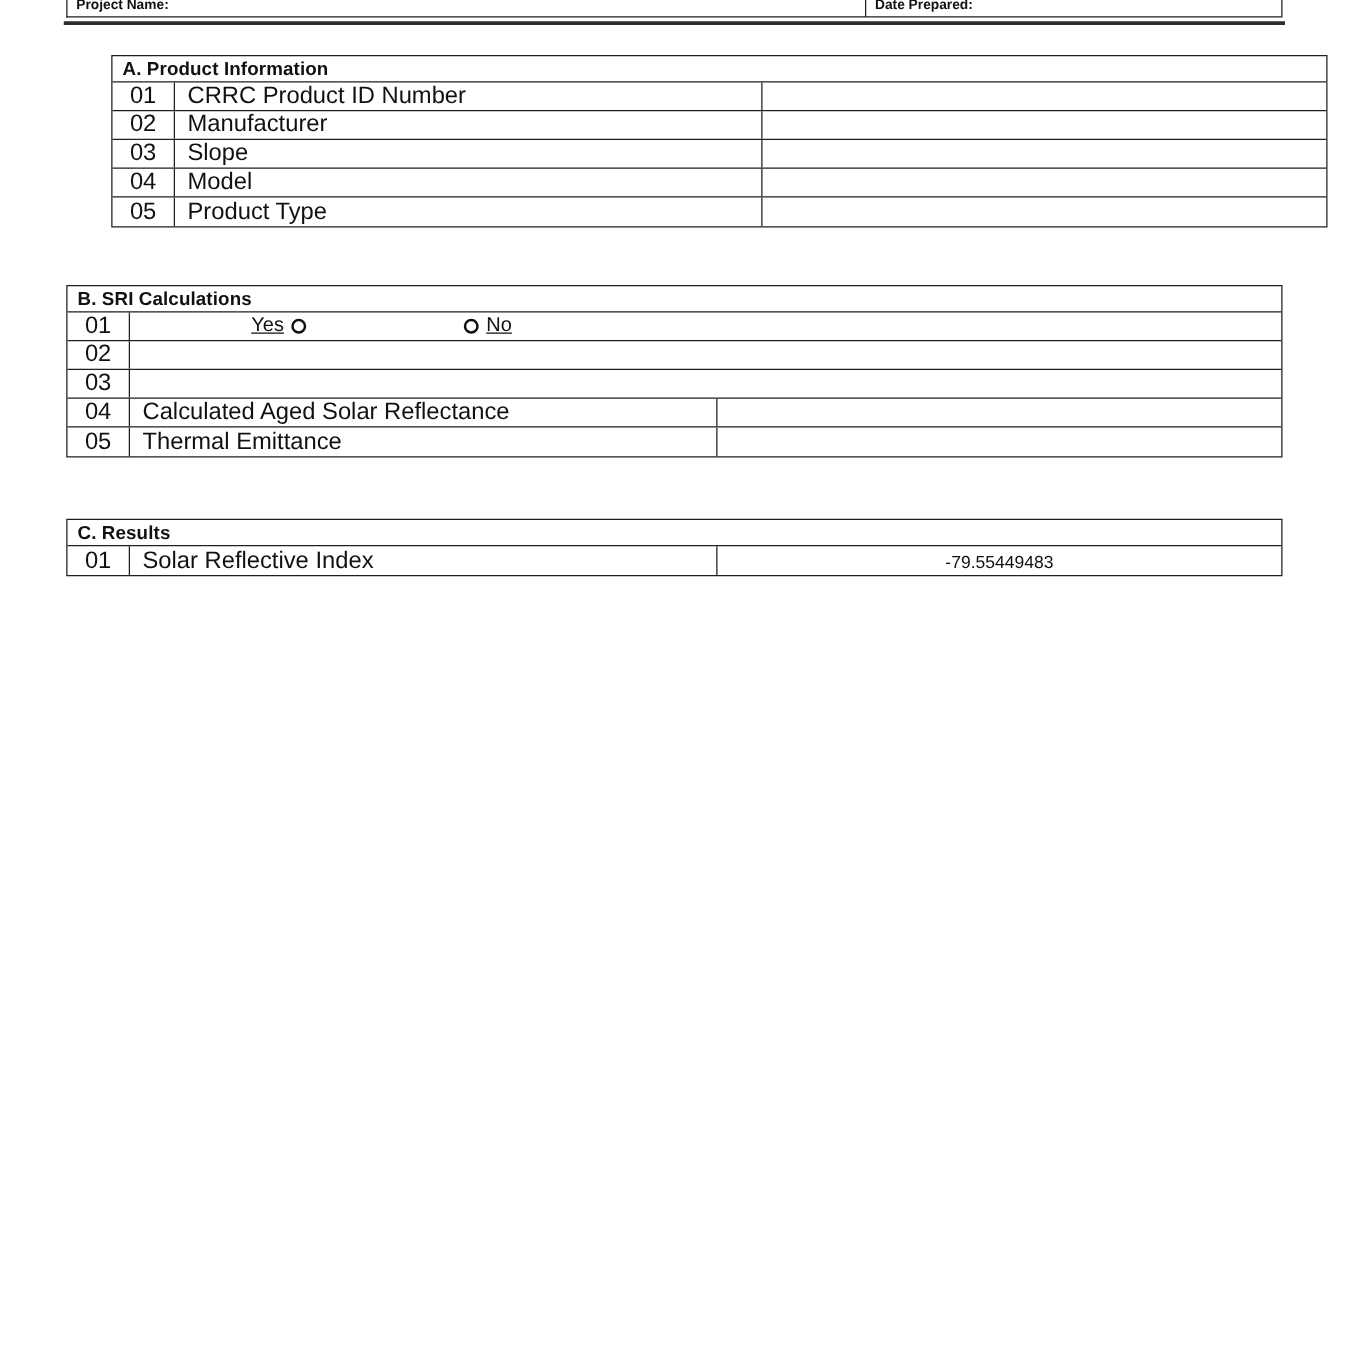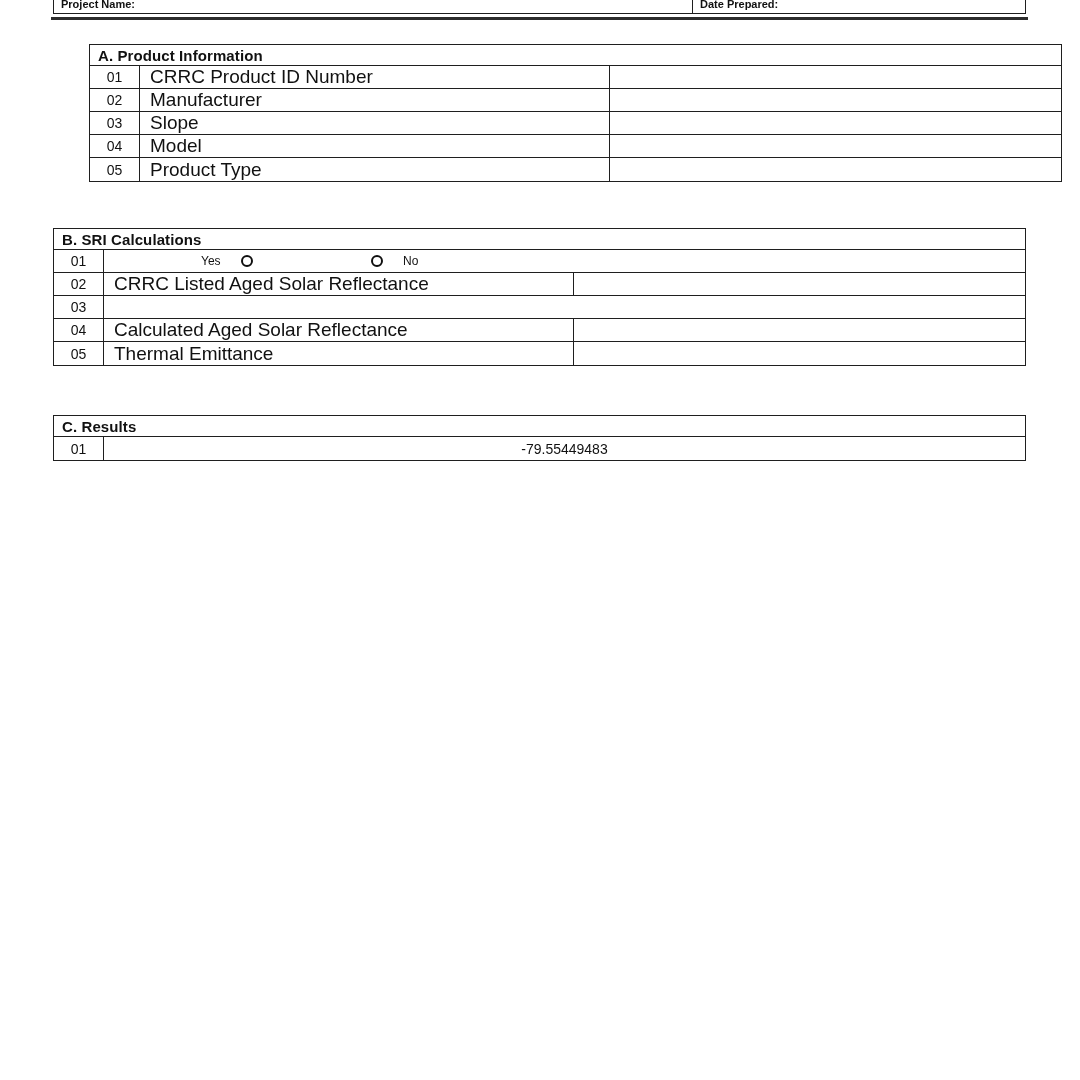--- a/index.html
+++ b/index.html
@@ -18,30 +18,30 @@
   
   .section { position:absolute; left:53px; width:973px; border:1.6px solid #1f1f1f; background:#fff; }
   .sec-a { top:44px;margin-left:36px; }
   .sec-b { top:228px; }
   .sec-c { top:415px; }
   .section-header { height:21px; display:flex; align-items:center; padding-left:8px;
                     font-size:15px; font-weight:bold; border-bottom:1.6px solid #1f1f1f; letter-spacing:.1px; }
   .row { display:flex; height:23px; border-bottom:1.6px solid #1f1f1f; }
   .row:last-child { border-bottom:none; }
   .cell-num { width:50px; flex:0 0 50px; border-right:1.6px solid #1f1f1f;
-              display:flex; align-items:center; justify-content:center; font-size:14px; }
+              display:flex; align-items:center; justify-content:center; font-size:19px; }
   .cell-label { width:470px; flex:0 0 470px; border-right:1.6px solid #1f1f1f;
                 display:flex; align-items:center; padding-left:10px; font-size:19px; }
   .cell-value { flex:1; display:flex; align-items:center; justify-content:center;
                 font-size:14px; position:relative; }
 
   
   .radio-cell { justify-content:flex-start; }
-  .radio-group { position:absolute; top:0; height:100%; display:flex; align-items:center; gap:20px;
-                 font-size:12px; }
+  .radio-group { position:absolute; top:0; height:100%; display:flex; align-items:center; gap:6px;
+                 font-size:16px;text-decoration:underline; }
   .radio-yes { left:97px; }
   .radio-no  { left:267px; }
   .radio-circle { width:12px; height:12px; border:2.6px solid #101010; border-radius:50%;
                   background:#fff; display:inline-block; }
 </style>
 </head>
 <body>
 
 <div class="page">
 
@@ -94,21 +94,20 @@
           <span class="radio-circle"></span>
         </span>
         <span class="radio-group radio-no">
           <span class="radio-circle"></span>
           <span>No</span>
         </span>
       </div>
     </div>
     <div class="row">
       <div class="cell-num">02</div>
-      <div class="cell-label">CRRC Listed Aged Solar Reflectance</div>
       <div class="cell-value"></div>
     </div>
     <div class="row">
       <div class="cell-num">03</div>
       <div class="cell-value"></div>
     </div>
     <div class="row">
       <div class="cell-num">04</div>
       <div class="cell-label">Calculated Aged Solar Reflectance</div>
       <div class="cell-value"></div>
@@ -117,17 +116,18 @@
       <div class="cell-num">05</div>
       <div class="cell-label">Thermal Emittance</div>
       <div class="cell-value"></div>
     </div>
   </div>
 
   <div class="section sec-c">
     <div class="section-header">C. Results</div>
     <div class="row">
       <div class="cell-num">01</div>
+      <div class="cell-label">Solar Reflective Index</div>
       <div class="cell-value">-79.55449483</div>
     </div>
   </div>
 
 </div>
 
 </body></html>

